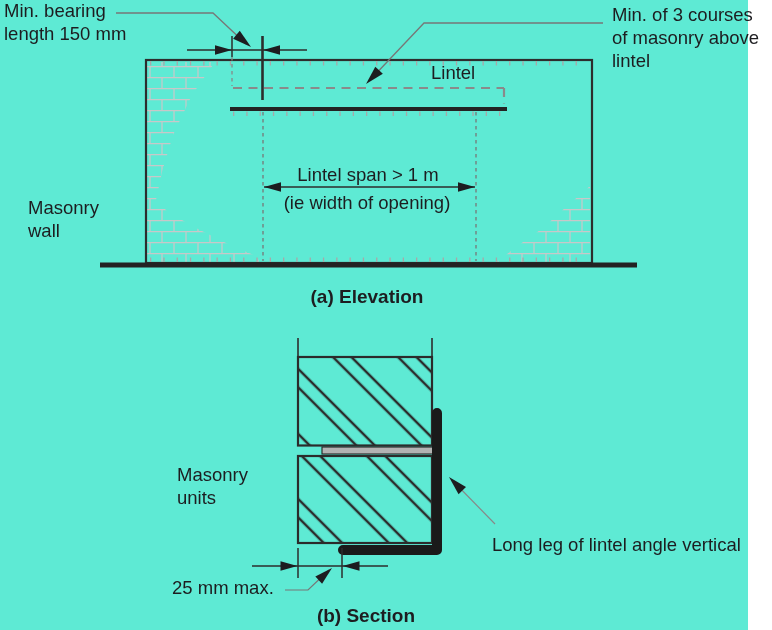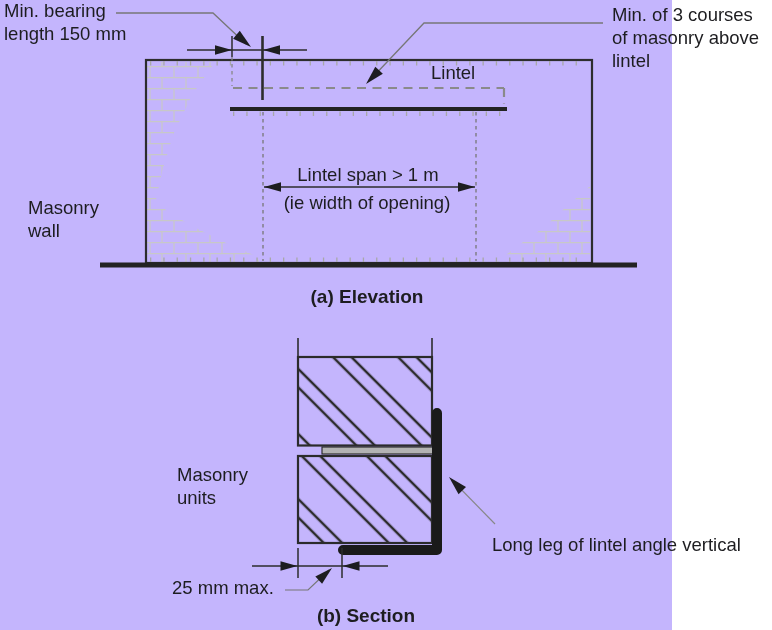--- a/index.html
+++ b/index.html
@@ -1,16 +1,16 @@
 <!DOCTYPE html>
 <html><head>
 <meta charset="utf-8">
 <style>
   html, body { margin: 0; padding: 0; background: #ffffff; }
-  .figure-wrap { width: 672px; height: 630px; position: relative; background: #c4b5fd; }
+  .figure-wrap { width: 748px; height: 630px; position: relative; background: #5eead4; }
   svg { display: block; }
   text {
     font-family: "Liberation Sans", sans-serif;
     fill: #1d1d20;
   }
   .lbl { font-size: 18.5px; }
   .cap { font-size: 19px; font-weight: bold; }
 </style>
 </head>
 <body>

